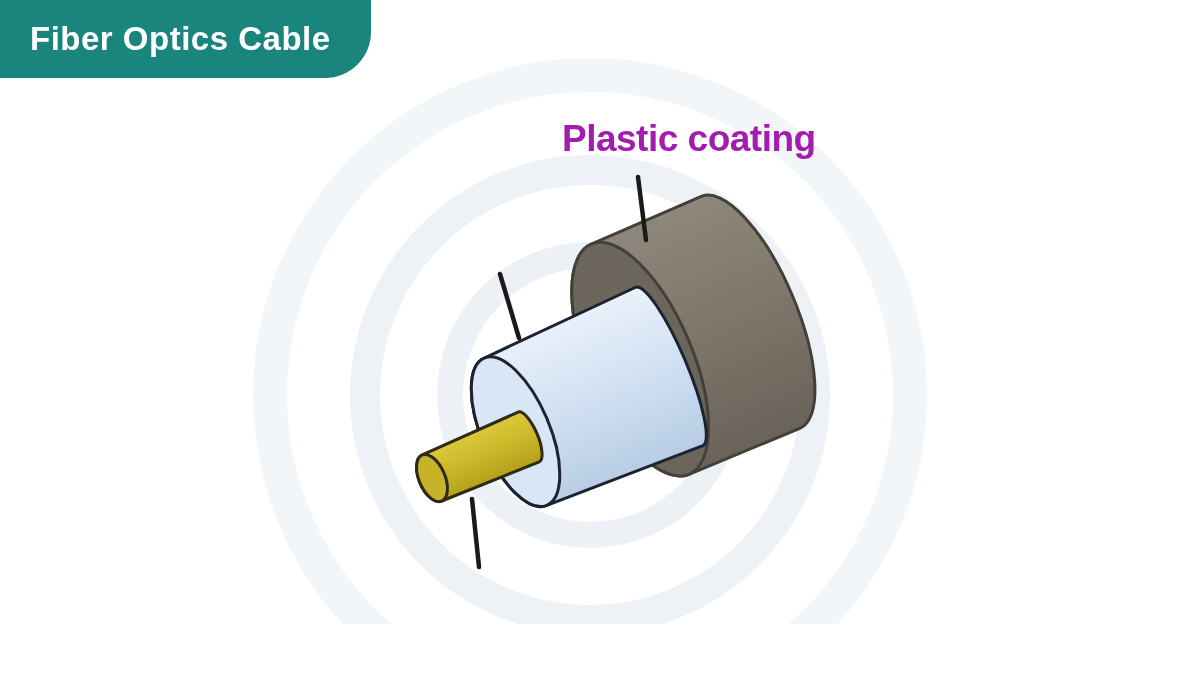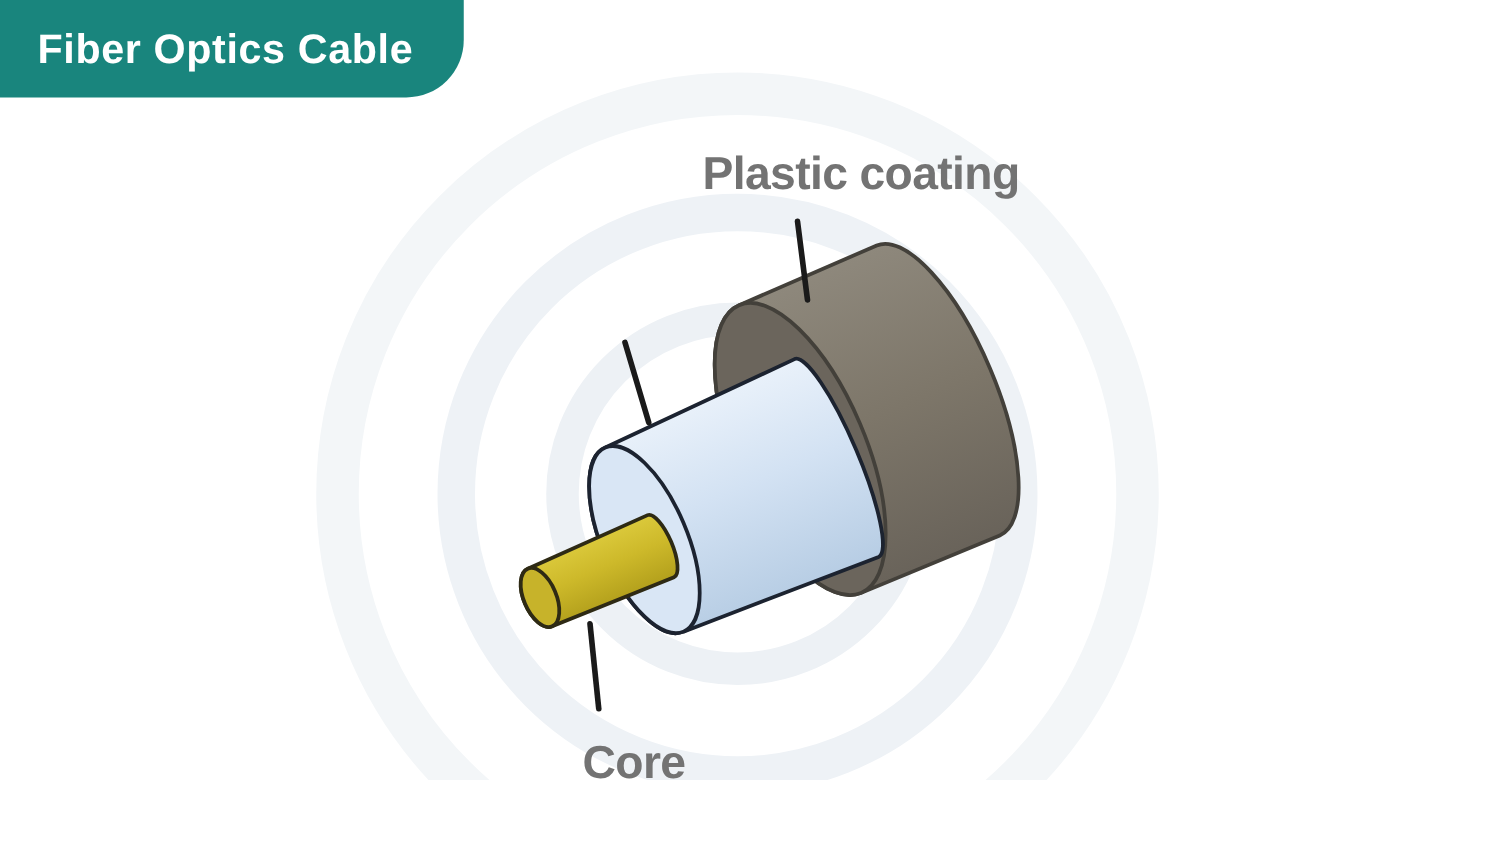--- a/index.html
+++ b/index.html
@@ -21,21 +21,21 @@
     background: #19857d;
     border-radius: 0 0 46px 0;
     color: #ffffff;
     font-size: 33px;
     font-weight: 700;
     letter-spacing: 0.5px;
     white-space: nowrap;
   }
   .part-label {
     position: absolute;
-    color: #737373;
+    color: #a21caf;
     font-size: 37px;
     font-weight: 700;
     letter-spacing: -0.5px;
     white-space: nowrap;
   }
   .label-plastic { left: 562px; top: 118px; }
   .label-cladding { left: 376px; top: 217px; }
   .label-core { left: 466px; top: 589px; }
 </style>
 </head>
@@ -85,15 +85,14 @@
       <line x1="500" y1="274" x2="519" y2="338" stroke="#1a1a1a"></line>
       <line x1="472" y1="499" x2="479" y2="567" stroke="#1a1a1a"></line>
     </g>
   </svg>
 
   <div class="header-badge">
     <span>Fiber Optics Cable</span>
   </div>
 
   <div class="part-label label-plastic">Plastic coating</div>
-  <div class="part-label label-core">Core</div>
 
 </div>
 
 </body></html>

